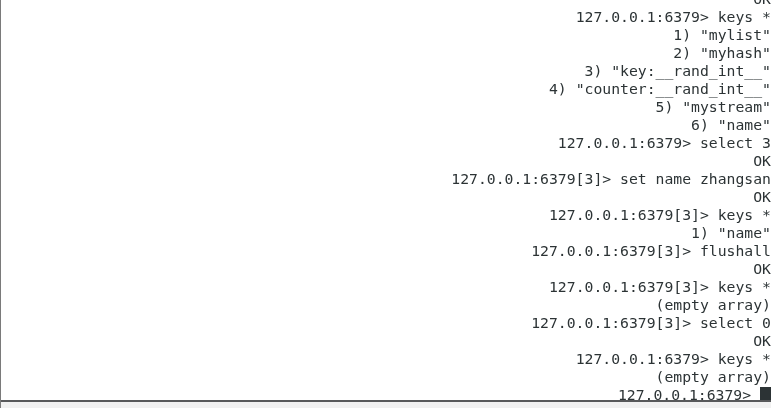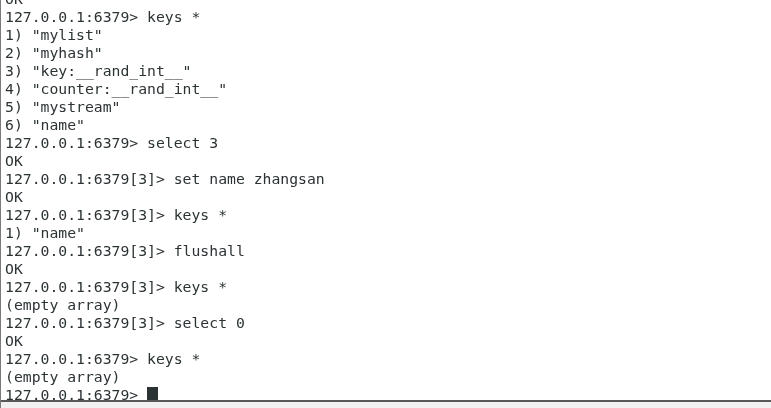--- a/index.html
+++ b/index.html
@@ -22,20 +22,21 @@
     top: -10px;
     left: 4px;
     right: 0;
     color: var(--term-fg, #2c3335);
     font-size: 14.75px;
     line-height: 18px;
     white-space: pre;
   }
   .line {
     height: 18px;
+    text-align: right;
   }
   .cursor {
     display: inline-block;
     width: 11px;
     height: 16px;
     background: var(--cursor-col, #2c3335);
     vertical-align: -3px;
   }
   .bottom-bar {
     position: absolute;

